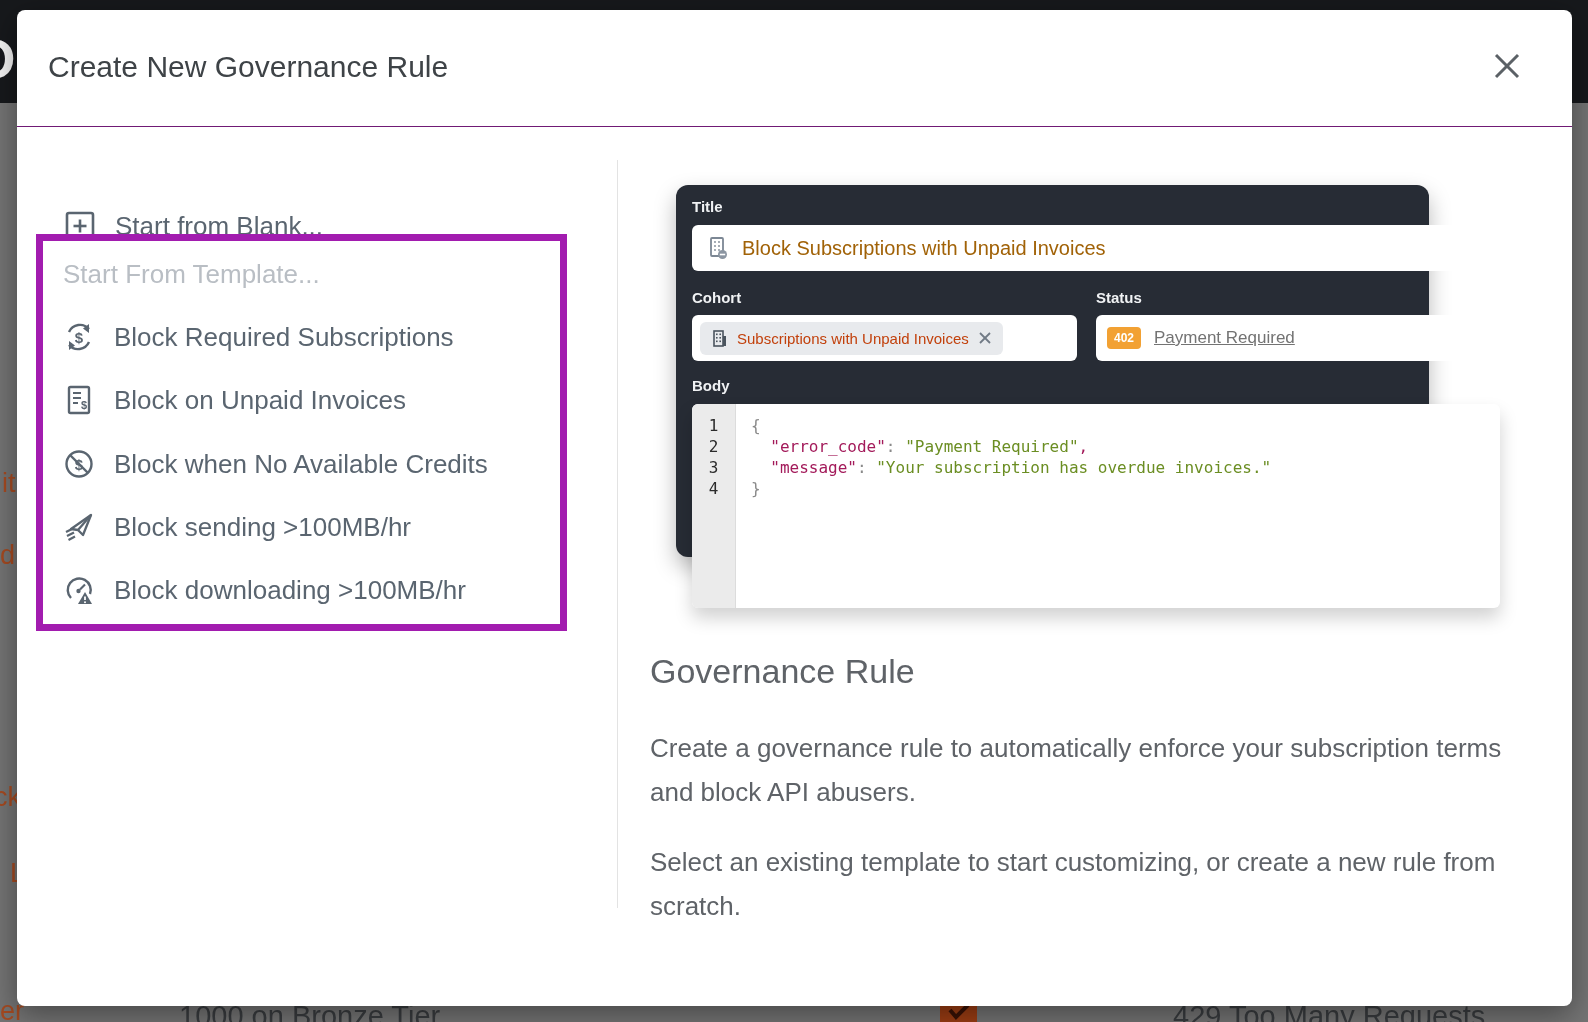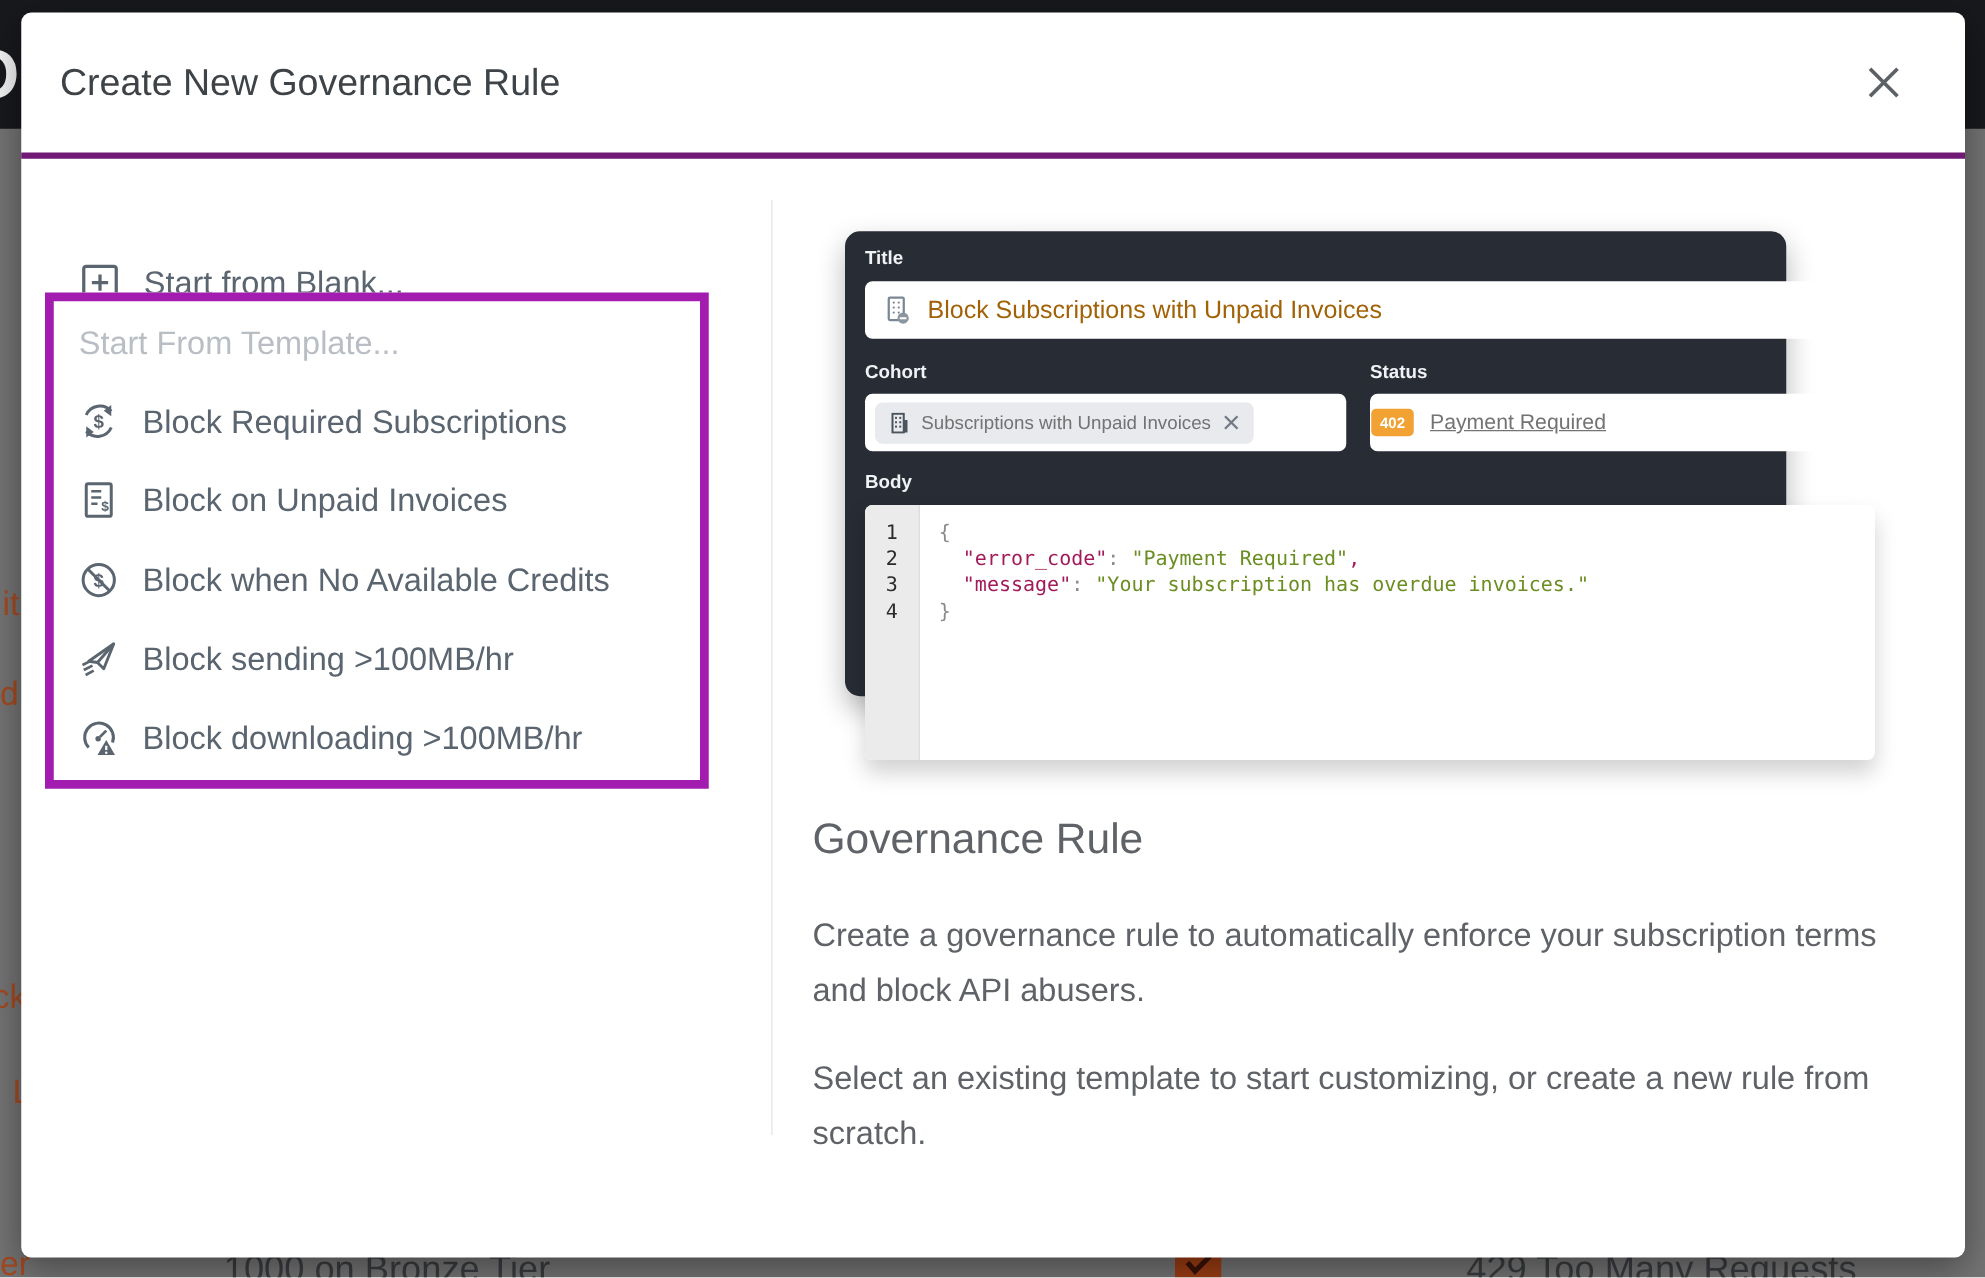--- a/index.html
+++ b/index.html
@@ -16,21 +16,21 @@
   .f3 { left:-6px; top:782px; }
   .f4 { left:10px; top:858px; }
   .f5 { left:0px;  top:996px; }
   .bb-left  { position:absolute; left:179px;  top:1000px; font-size:29px; color:#393c3f; }
   .bb-right { position:absolute; left:1173px; top:1000px; font-size:29px; color:#393c3f; }
   .bb-check { position:absolute; left:940px; top:1004px; width:37px; height:18px; background:#9c3d13; display:flex; align-items:flex-start; justify-content:center; }
 
   
   .modal { position:absolute; left:17px; top:10px; width:1555px; height:996px; background:#ffffff;
            border-radius:8px; box-shadow:0 8px 30px rgba(0,0,0,.4); }
-  .modal-header { position:absolute; left:0; top:0; width:100%; height:117px; border-bottom:5px solid #701a75; }
+  .modal-header { position:absolute; left:0; top:0; width:100%; height:117px; border-bottom:1px solid #701a75; }
   .modal-title { position:absolute; left:31px; top:40px; font-size:30px; font-weight:400; color:#3e4347; }
   .close-btn { position:absolute; left:1473px; top:36px; width:40px; height:40px; background:none; border:none; cursor:pointer; }
 
   
   .opt-row { position:absolute; display:flex; align-items:center; gap:19px; cursor:pointer; }
   .opt-row .lbl { font-size:26px; color:#5a6570; white-space:nowrap; }
   .blank-row { left:47px; top:158px; height:36px;margin-top:40px; }
   .tpl-box { position:absolute; left:19px; top:224px; width:531px; height:397px; border:7px solid #a21caf; background:#ffffff; }
   .tpl-ph { position:absolute; left:20px; top:18px; font-size:26px; color:#b9bec4; }
   .tpl-row { left:20px; height:40px; }
@@ -44,23 +44,23 @@
           border-radius:12px; box-shadow:0 10px 22px rgba(0,0,0,.28); }
   .card .flabel { position:absolute; font-size:15px; font-weight:600; color:#f0f2f4; }
   .l-title  { left:16px;  top:13px; }
   .l-cohort { left:16px;  top:104px; }
   .l-status { left:420px; top:104px; }
   .l-body   { left:16px;  top:192px; }
   .field { position:absolute; background:#ffffff; border-radius:6px; display:flex; align-items:center; }
   .title-field  { left:16px;  top:40px;  width:808px; height:46px; padding:0 14px; gap:12px; cursor:text; }
   .title-field .tval { font-size:20px; color:#a16207; white-space:nowrap; }
   .cohort-field { left:16px;  top:130px; width:385px; height:46px; padding:0 8px; }
-  .status-field { left:420px; top:130px; width:404px; height:46px; padding:0 1px; gap:13px; }
+  .status-field { left:420px; top:130px; width:404px; height:46px; padding:0 11px; gap:13px; }
   .chip { display:flex; align-items:center; gap:9px; height:33px; padding:0 11px; background:#e8eaed; border-radius:6px; cursor:default; }
-  .chip .cval { font-size:15px; color:#737373; white-space:nowrap; }
+  .chip .cval { font-size:15px; color:#c2410c; white-space:nowrap; }
   .chip .x { display:flex; cursor:pointer; }
   .badge { min-width:34px; height:22px; padding:0 5px; border-radius:4px; background:#f2a133; color:#ffffff;
            font-size:12px; font-weight:700; display:flex; align-items:center; justify-content:center; }
   .status-text { font-size:17px; color:#737373;text-decoration:underline; }
 
   
   .editor { position:absolute; left:675px; top:394px; width:808px; height:204px; background:#ffffff;
             border-radius:6px; overflow:hidden; box-shadow:0 10px 18px rgba(0,0,0,.18); z-index:3; cursor:text; }
   .gutter { position:absolute; left:0; top:0; width:44px; height:100%; background:#ebebeb; border-right:1px solid #dcdcdc; padding-top:11px; }
   .gutter .ln { display:block; width:100%; text-align:center; font-family:"DejaVu Sans Mono", monospace; font-size:16px; line-height:21px; color:#2b2b2b; }

